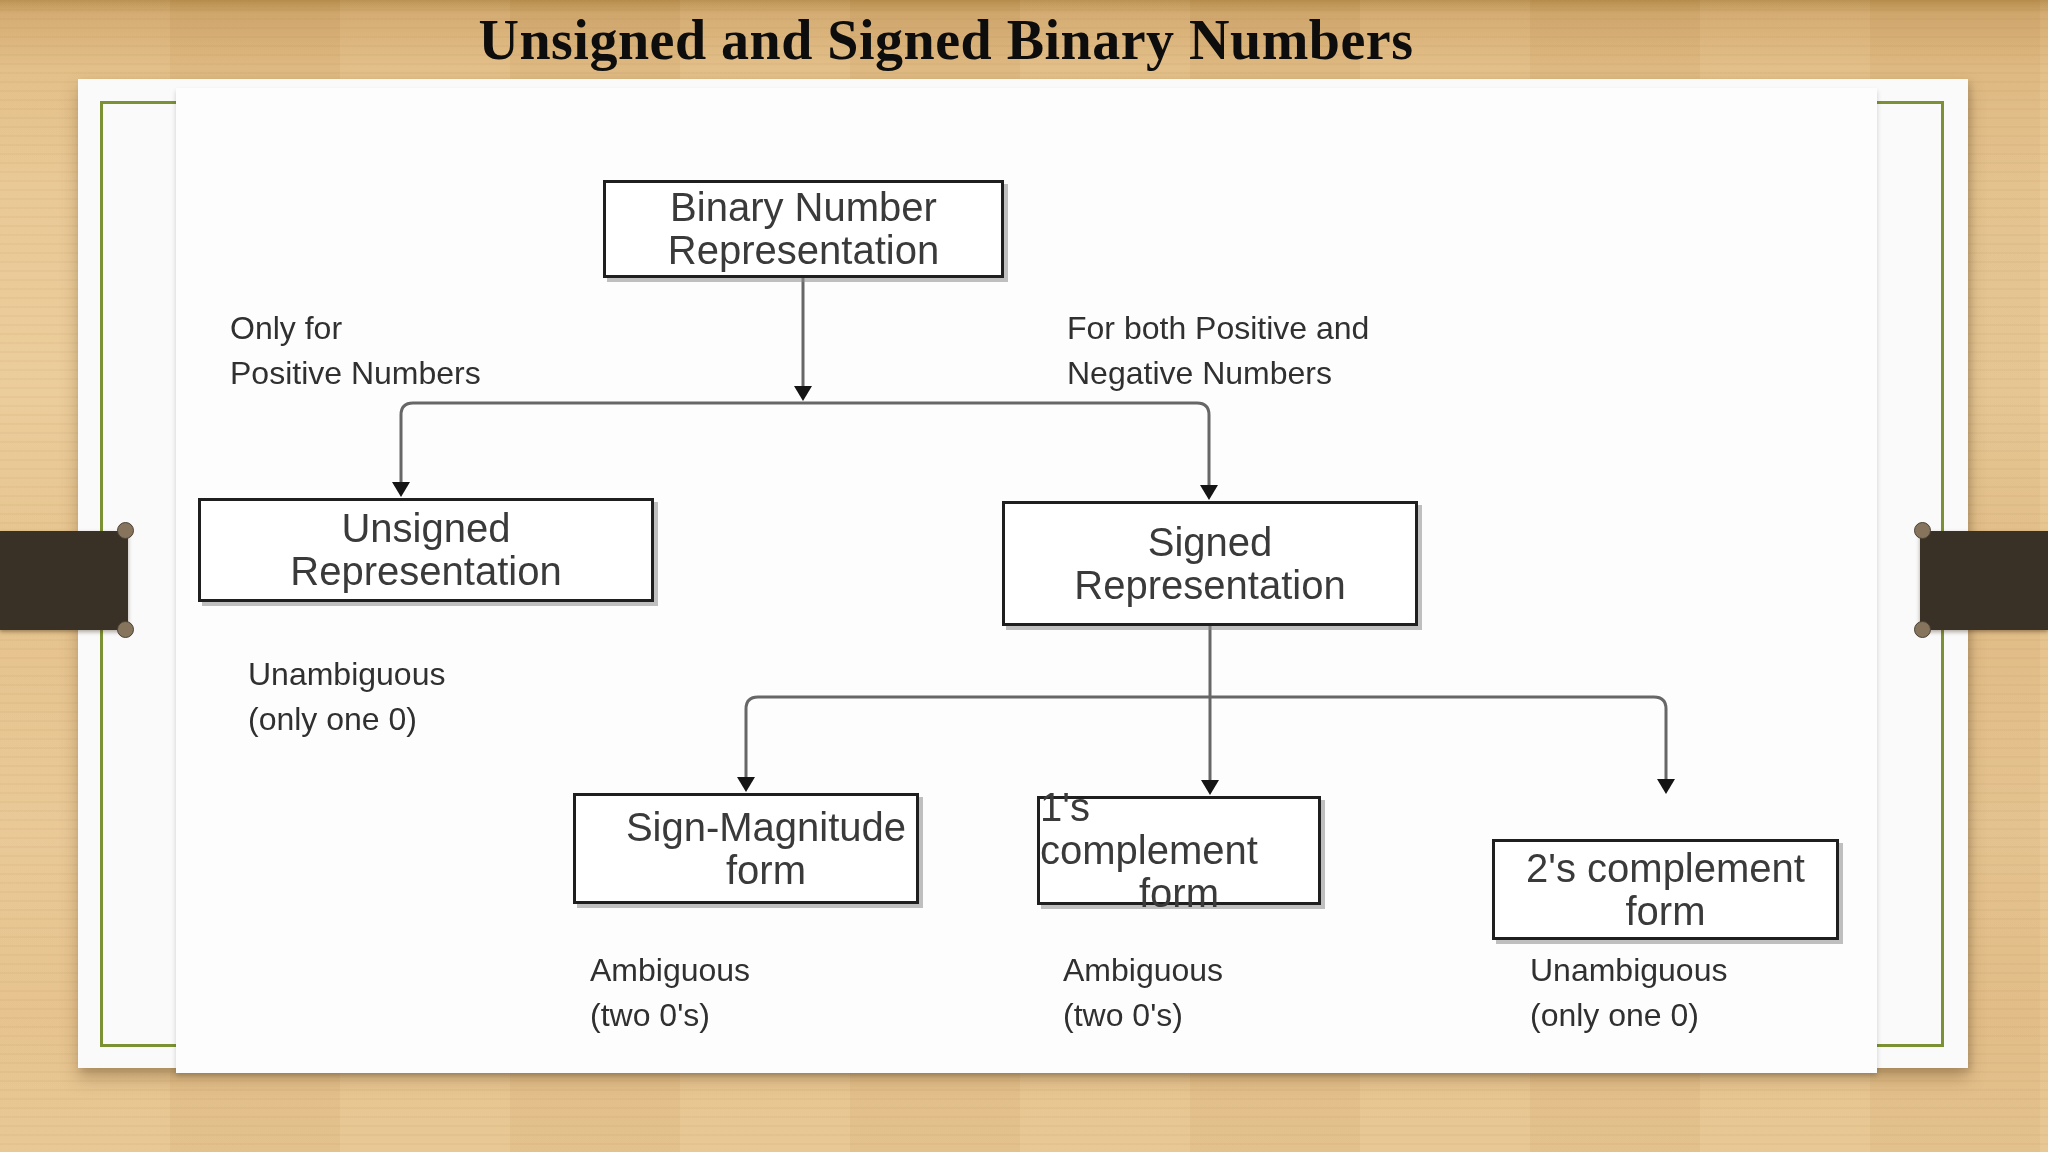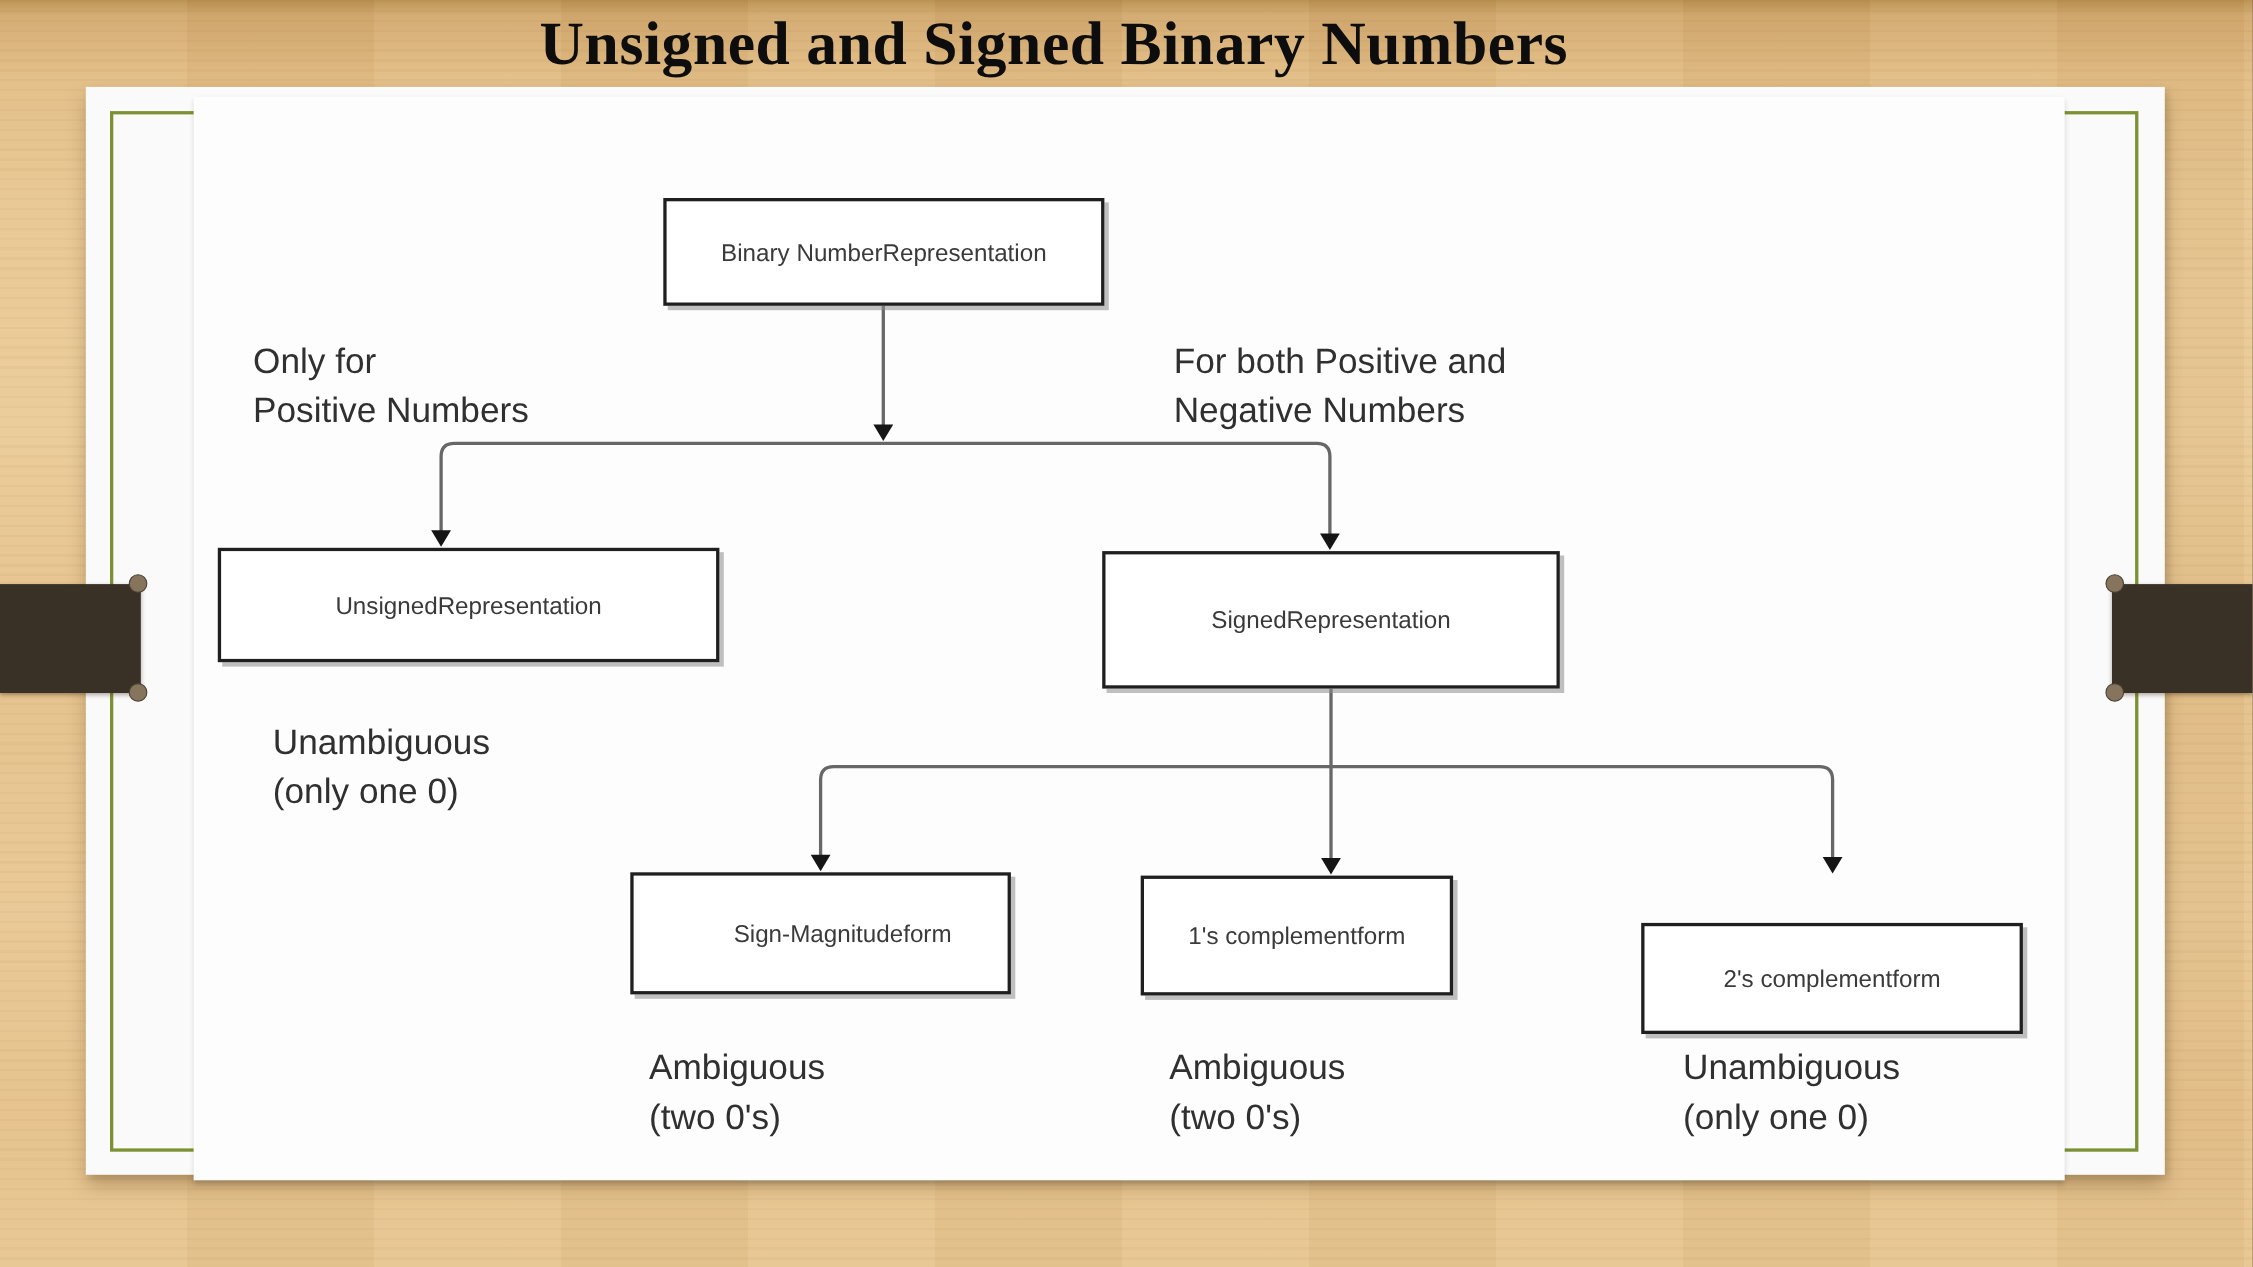--- a/index.html
+++ b/index.html
@@ -31,27 +31,27 @@
   .clamp.left{left:0;}
   .clamp.right{left:1920px;}
   .peg{
     position:absolute;width:17px;height:17px;border-radius:50%;
     background:#86755c;border:1px solid #4a4035;box-sizing:border-box;z-index:41;
   }
   
   .title{
     position:absolute;left:0;top:8px;width:1892px;text-align:center;
     font-family:"Liberation Serif", serif;font-weight:bold;
-    font-size:56px;color:#0d0d0d;letter-spacing:0.5px;z-index:5;padding-left:12px;
+    font-size:56px;color:#0d0d0d;letter-spacing:0.5px;z-index:5;
   }
   
   .node{
     position:absolute;background:#ffffff;border:3px solid #1f1f1f;box-sizing:border-box;
-    display:flex;flex-direction:row;align-items:center;justify-content:center;
-    font-size:22px;line-height:43px;color:#3a3a3a;text-align:left;
+    display:flex;flex-direction:column;align-items:center;justify-content:center;
+    font-size:40px;line-height:43px;color:#3a3a3a;text-align:left;
     box-shadow:4px 4px 0 rgba(140,140,140,0.55);z-index:20;
   }
   .note{
     position:absolute;font-size:32px;line-height:45px;color:#303030;z-index:20;
     white-space:nowrap;
   }
   .note span{display:block;}
   svg.wires{position:absolute;left:0;top:0;z-index:15;}
   .wire{stroke:#676767;stroke-width:3;fill:none;}
   .ahead{fill:#151515;stroke:none;}

